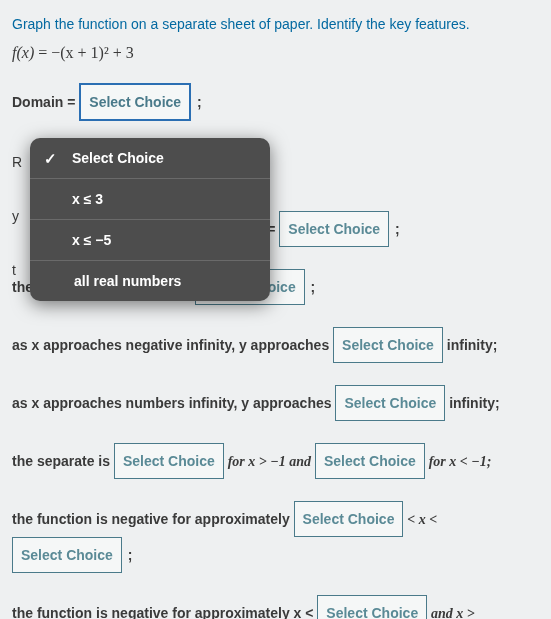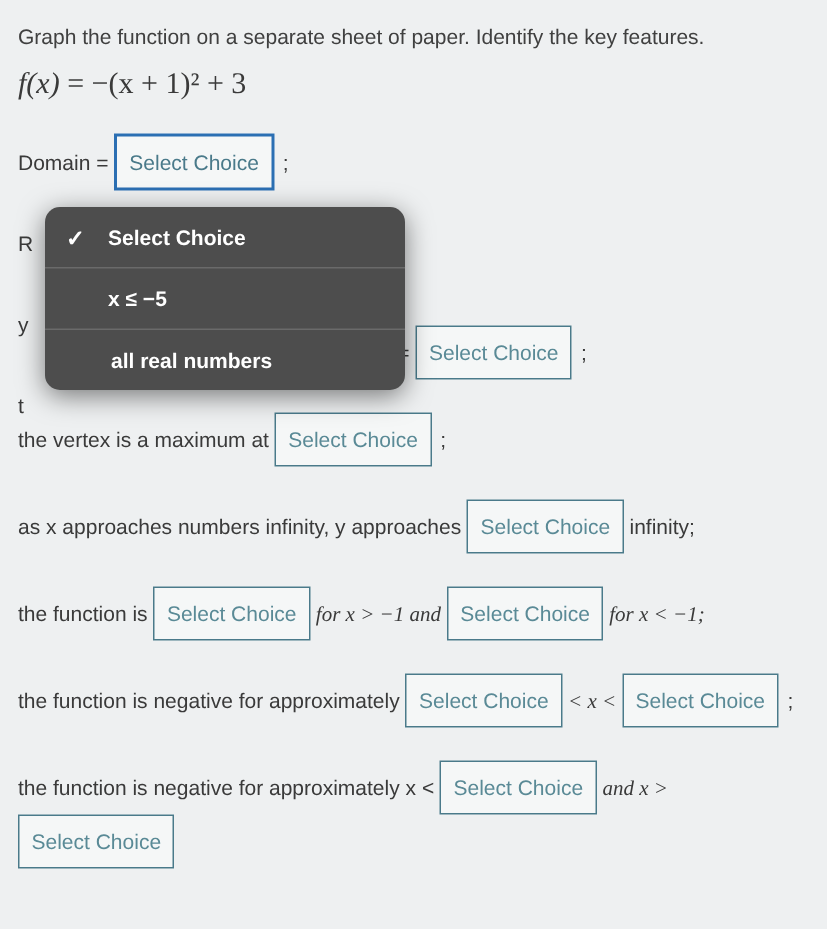--- a/index.html
+++ b/index.html
@@ -10,24 +10,24 @@
   height: 619px;
   overflow: hidden;
   position: relative;
   color: #3a3a3a;
 }
 .content {
   padding: 14px 12px 12px 12px;
   font-size: 14px;
   line-height: 1.5;
 }
-.prompt { margin-bottom: 6px; color: #404040; }
-.formula { font-family: 'Times New Roman', serif; font-size: 20px; margin-bottom: 18px; font-style: italic; }
+.prompt { margin-bottom: 6px; color: #0369a1; }
+.formula { font-family: 'Times New Roman', serif; font-size: 16px; margin-bottom: 18px; font-style: italic; }
 .formula .up { font-style: normal; }
-.row { margin-bottom: 22px; line-height: 28px; }
+.row { margin-bottom: 22px; line-height: 28px; font-weight: bold; }
 .mathit { font-family: 'Times New Roman', serif; font-style: italic; }
 .select-box {
   display: inline-block;
   border: 1px solid #4a7a8a;
   color: #5a8a96;
   padding: 3px 8px;
   background: #f5f7f7;
   font-size: 14px;
   vertical-align: baseline;
 }
@@ -91,29 +91,34 @@
     <span class="select-box">Select Choice</span>
     <span class="after-semi">;</span>
   </div>
 
   <div class="row">
     <span>the vertex is a maximum at</span>
     <span class="select-box">Select Choice</span>
     <span class="after-semi">;</span>
   </div>
 
+  <div class="row">
+    <span>as x approaches negative infinity, y approaches</span>
+    <span class="select-box">Select Choice</span>
+    <span>infinity;</span>
+  </div>
 
   <div class="row">
     <span>as x approaches numbers infinity, y approaches</span>
     <span class="select-box">Select Choice</span>
     <span>infinity;</span>
   </div>
 
   <div class="row">
-    <span>the function is</span>
+    <span>the separate is</span>
     <span class="select-box">Select Choice</span>
     <span class="mathit">for x &gt; −1 and</span>
     <span class="select-box">Select Choice</span>
     <span class="mathit">for x &lt; −1;</span>
   </div>
 
   <div class="row">
     <span>the function is negative for approximately</span>
     <span class="select-box">Select Choice</span>
     <span class="mathit">&lt; x &lt;</span>
@@ -133,15 +138,16 @@
   <div>R</div>
   <div>y</div>
   <div>t</div>
 </div>
 
 <div class="dropdown">
   <div class="dd-item">
     <span class="chk">✓</span>
     <span>Select Choice</span>
   </div>
+  <div class="dd-item">x ≤ 3</div>
   <div class="dd-item">x ≤ −5</div>
   <div class="dd-item">all real numbers</div>
 </div>
 
 </body></html>

